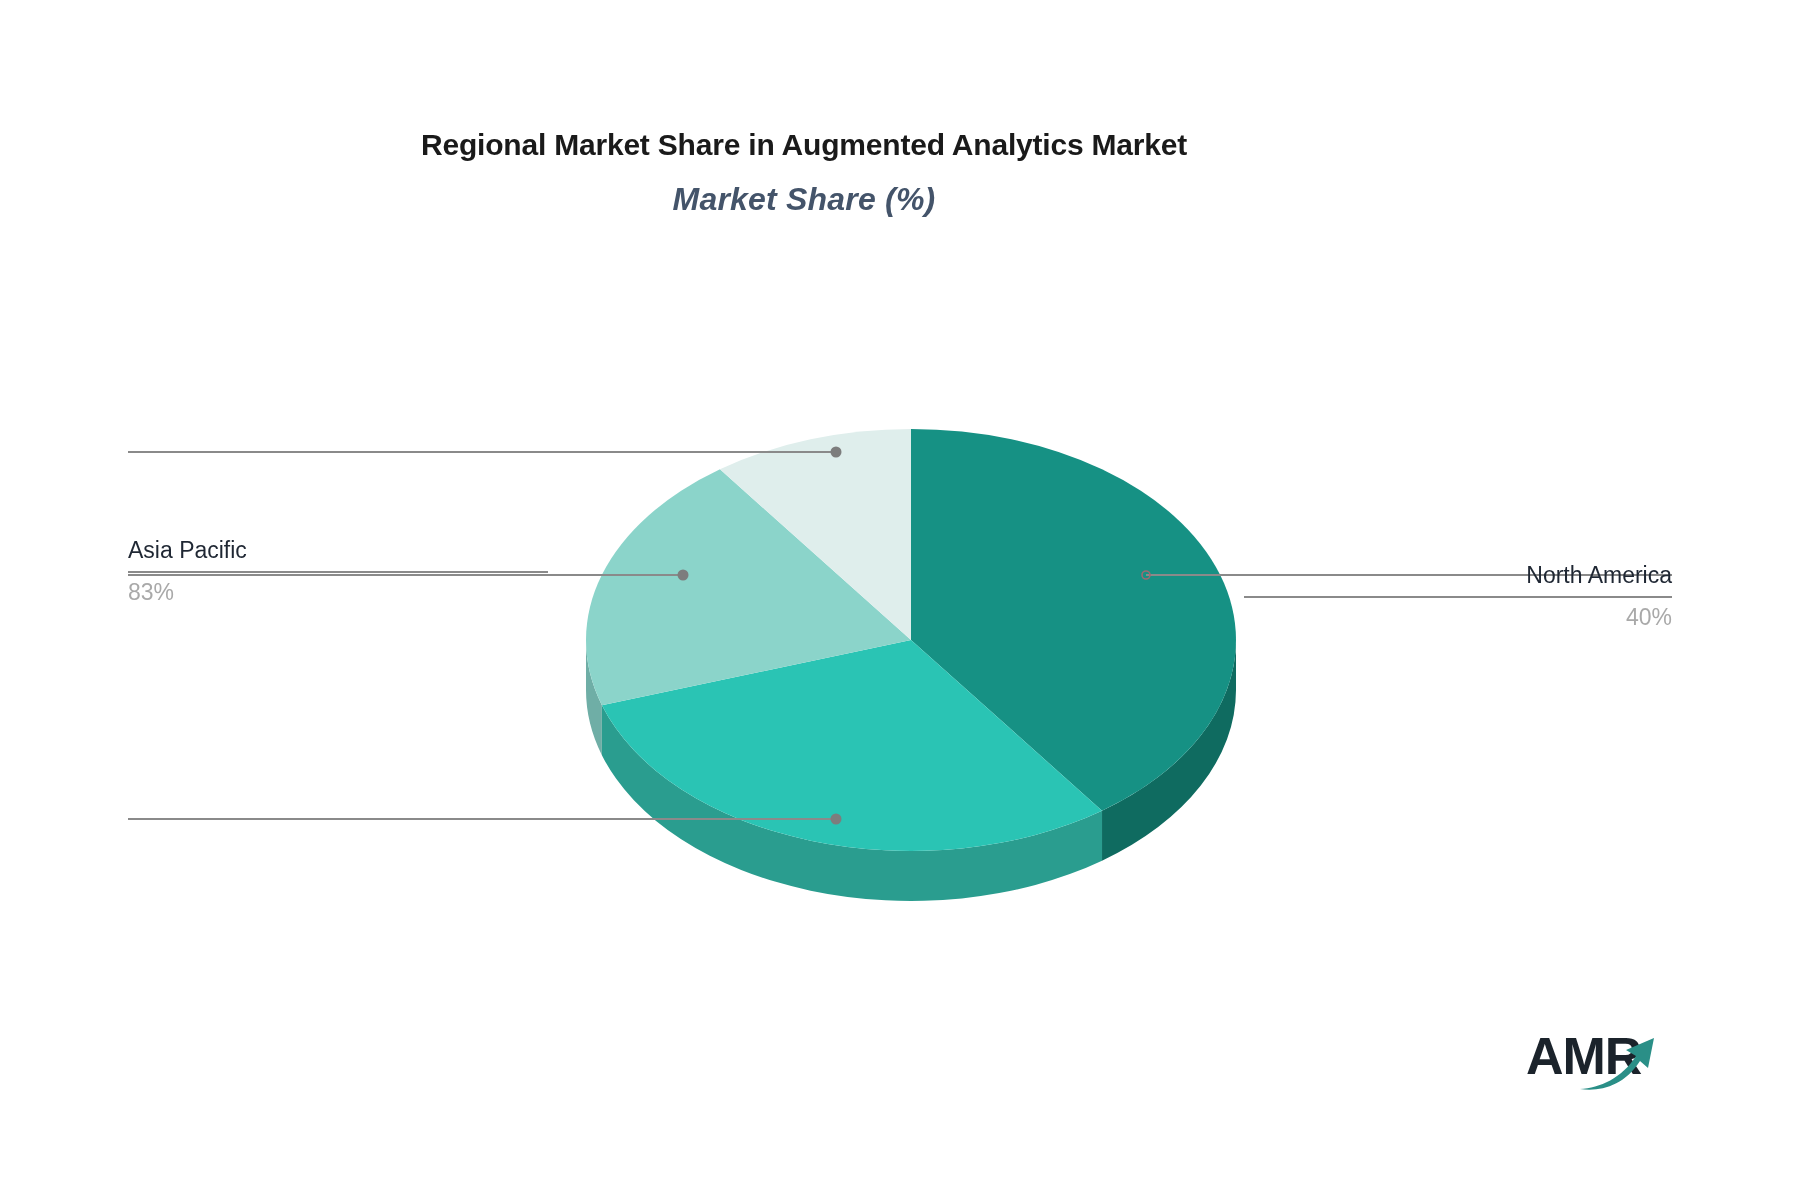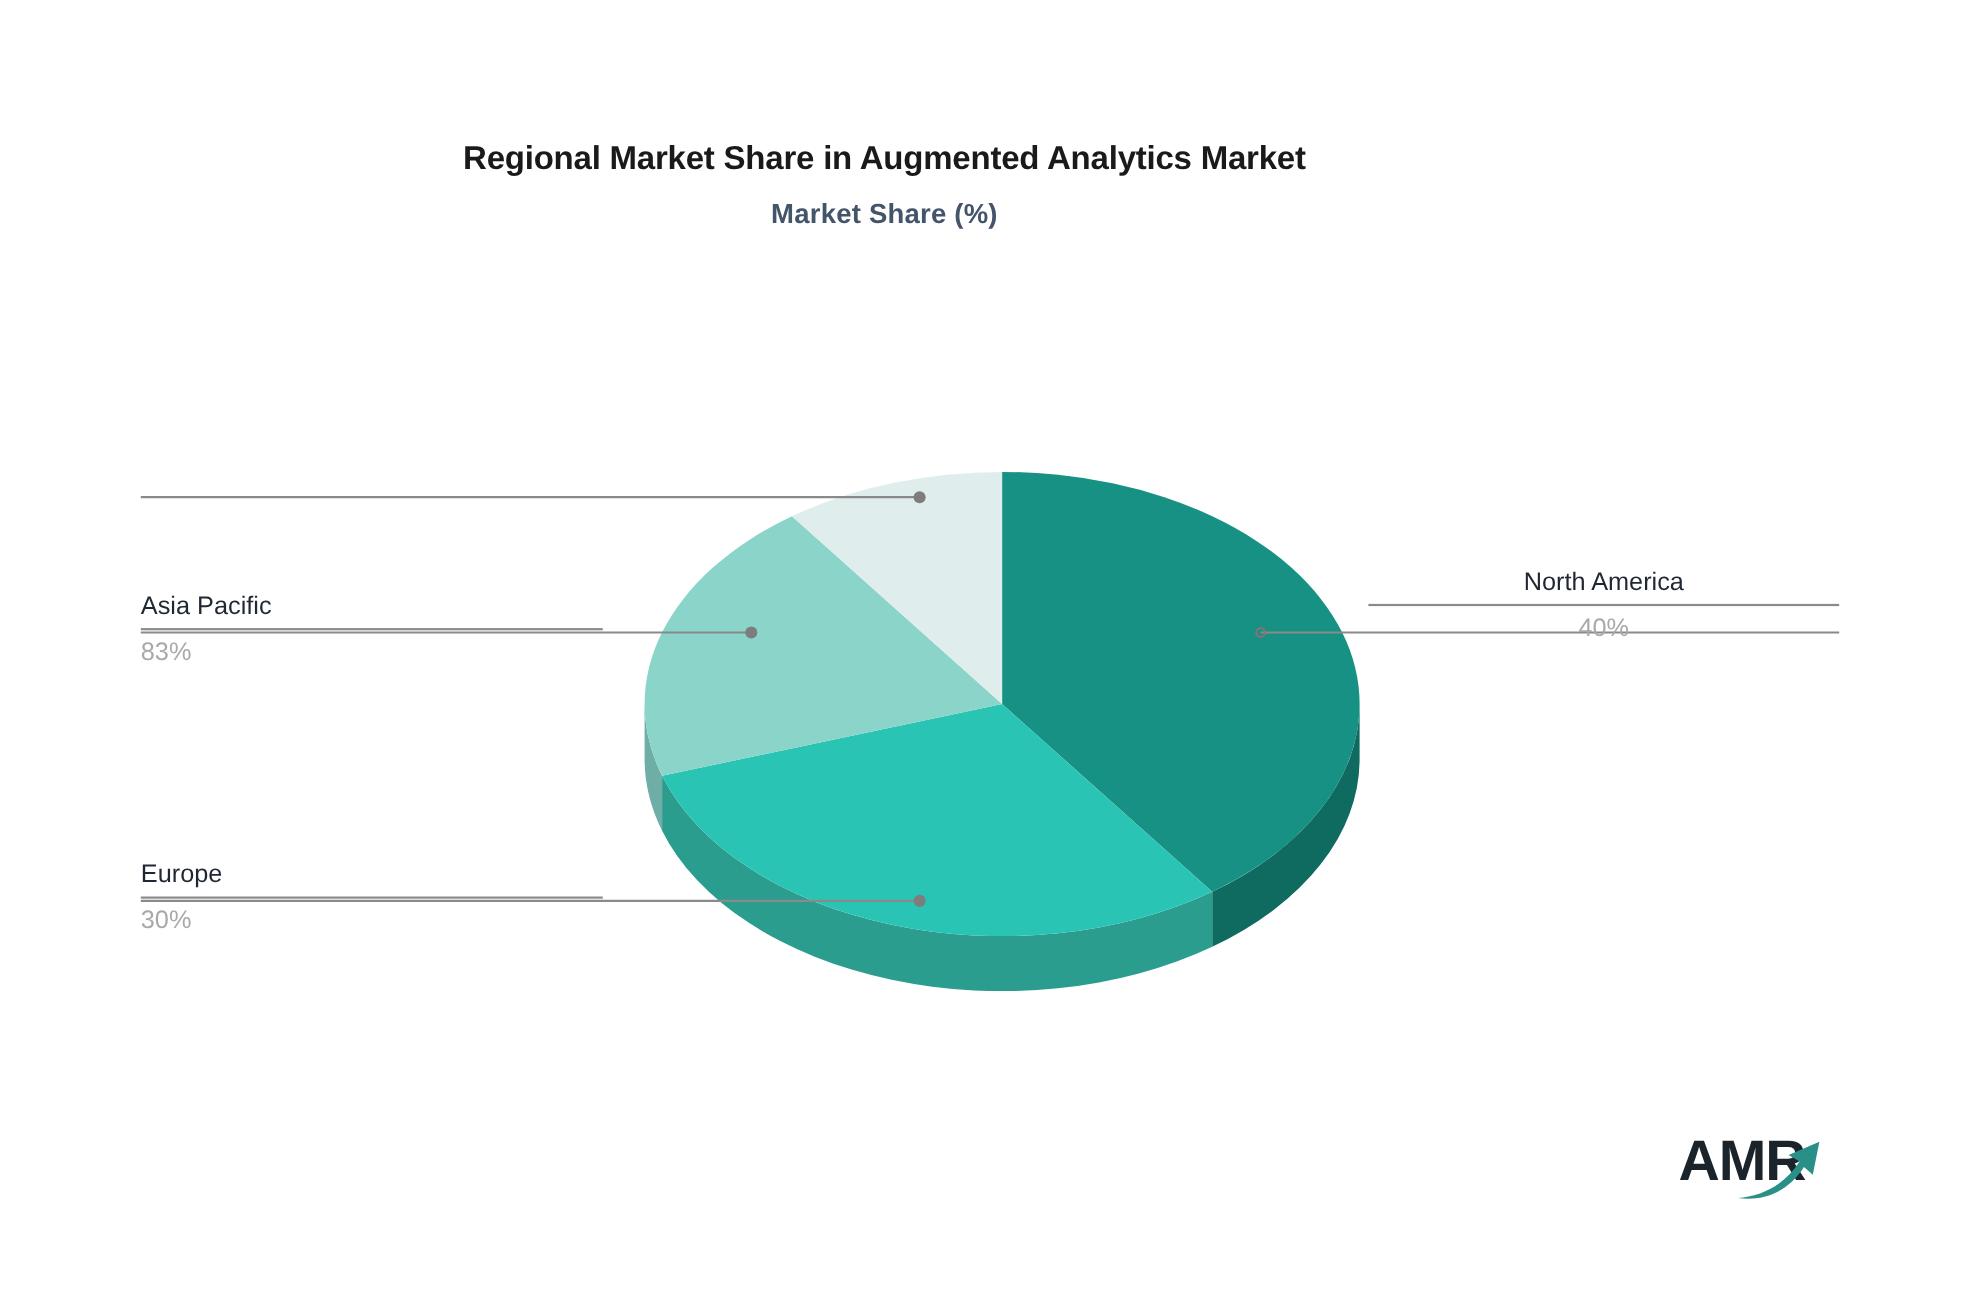--- a/index.html
+++ b/index.html
@@ -33,26 +33,27 @@
   }
   .chart-title {
     font-size: 30px;
     font-weight: bold;
     color: #1a1a1a;
     letter-spacing: -0.2px;
     line-height: 1.1;
     margin: 0;
   }
   .chart-subtitle {
-    font-size: 25px;
+    font-size: 32px;
     font-weight: bold;
     color: #44546a;
     margin: 0;
     padding-top: 20px;
     letter-spacing: 0.2px;
+    font-style: italic;
   }
 
   
   #pie-svg {
     position: absolute;
     left: 0;
     top: 0;
     width: 1800px;
     height: 1196px;
     pointer-events: none;
@@ -78,21 +79,21 @@
     font-size: 23px;
     color: #a9a9a9;
     line-height: 1.35;
   }
   .callout.left { text-align: left; }
   .callout.right { text-align: right; }
 
   #callout-rest-of-world { left: 128px; top: 412px; }
   #callout-asia-pacific  { left: 128px; top: 535px; }
   #callout-europe        { left: 128px; top: 779px; }
-  #callout-north-america { left: 1244px; top: 513px; width: 428px; text-align: center; }
+  #callout-north-america { left: 1244px; top: 560px; width: 428px; }
 
   
   #amr-logo {
     position: absolute;
     left: 1478px;
     top: 1022px;
     width: 180px;
     height: 72px;
   }
   #amr-logo .logo-text {
@@ -149,25 +150,20 @@
     </g>
     </svg>
 
 
   <div class="callout left" id="callout-asia-pacific">
     <div class="cl-name">Asia Pacific</div>
     <div class="cl-rule"></div>
     <div class="cl-value">83%</div>
   </div>
 
-  <div class="callout left" id="callout-europe">
-    <div class="cl-name">Europe</div>
-    <div class="cl-rule"></div>
-    <div class="cl-value">30%</div>
-  </div>
 
   <div class="callout right" id="callout-north-america">
     <div class="cl-name">North America</div>
     <div class="cl-rule"></div>
     <div class="cl-value">40%</div>
   </div>
 
   <div id="amr-logo">
     <div class="logo-text">AMR</div>
     <svg width="80" height="62" viewBox="0 0 80 62">

